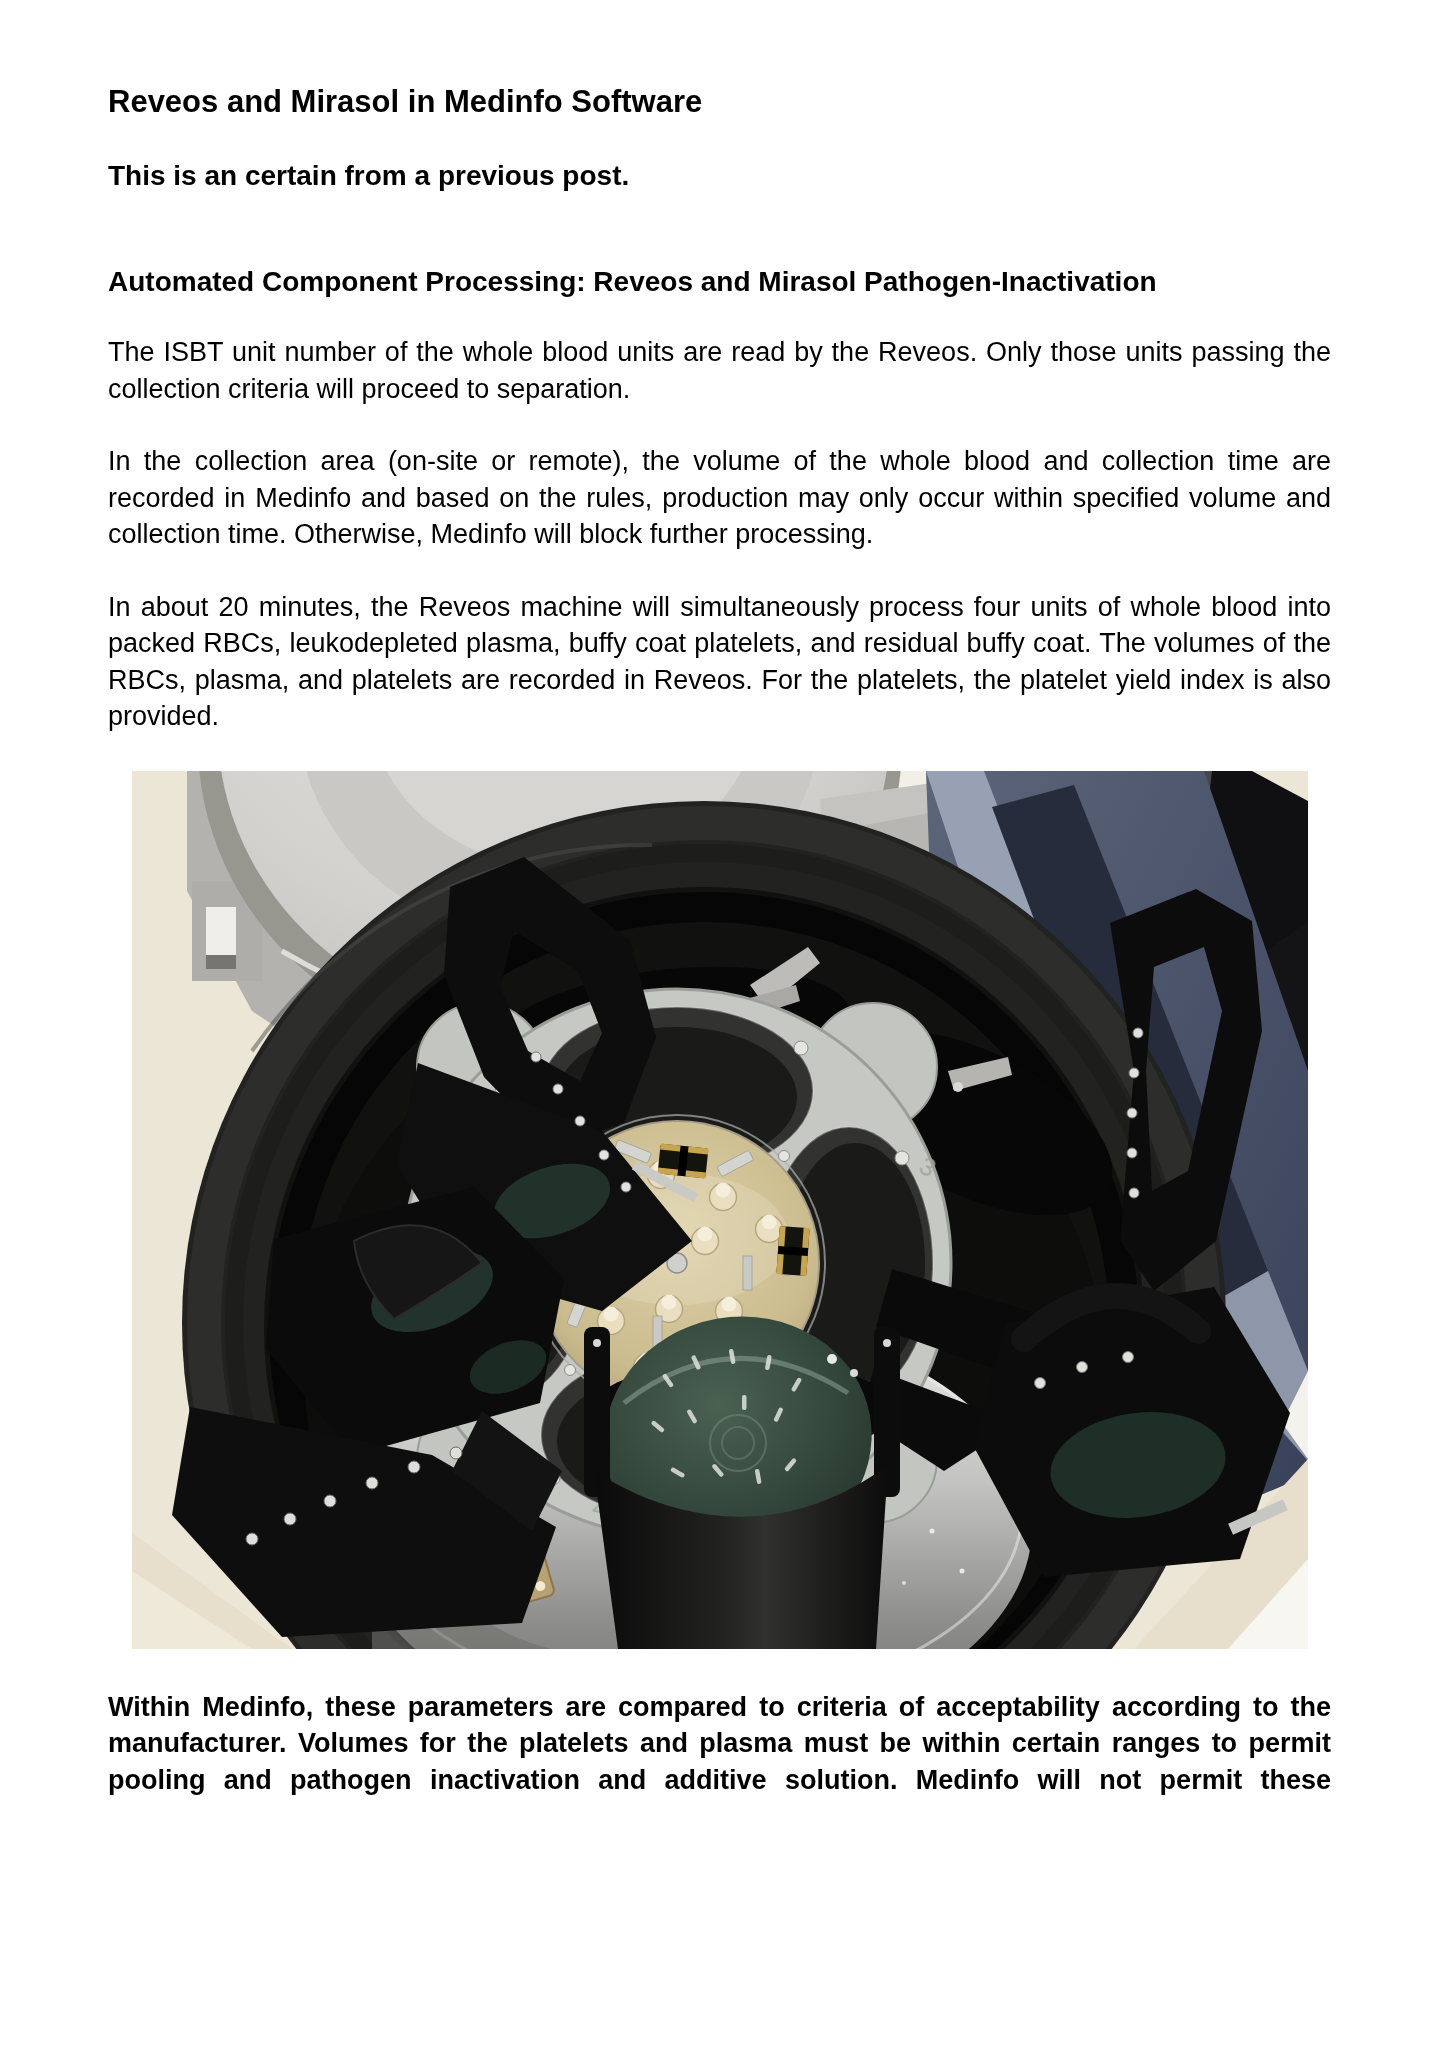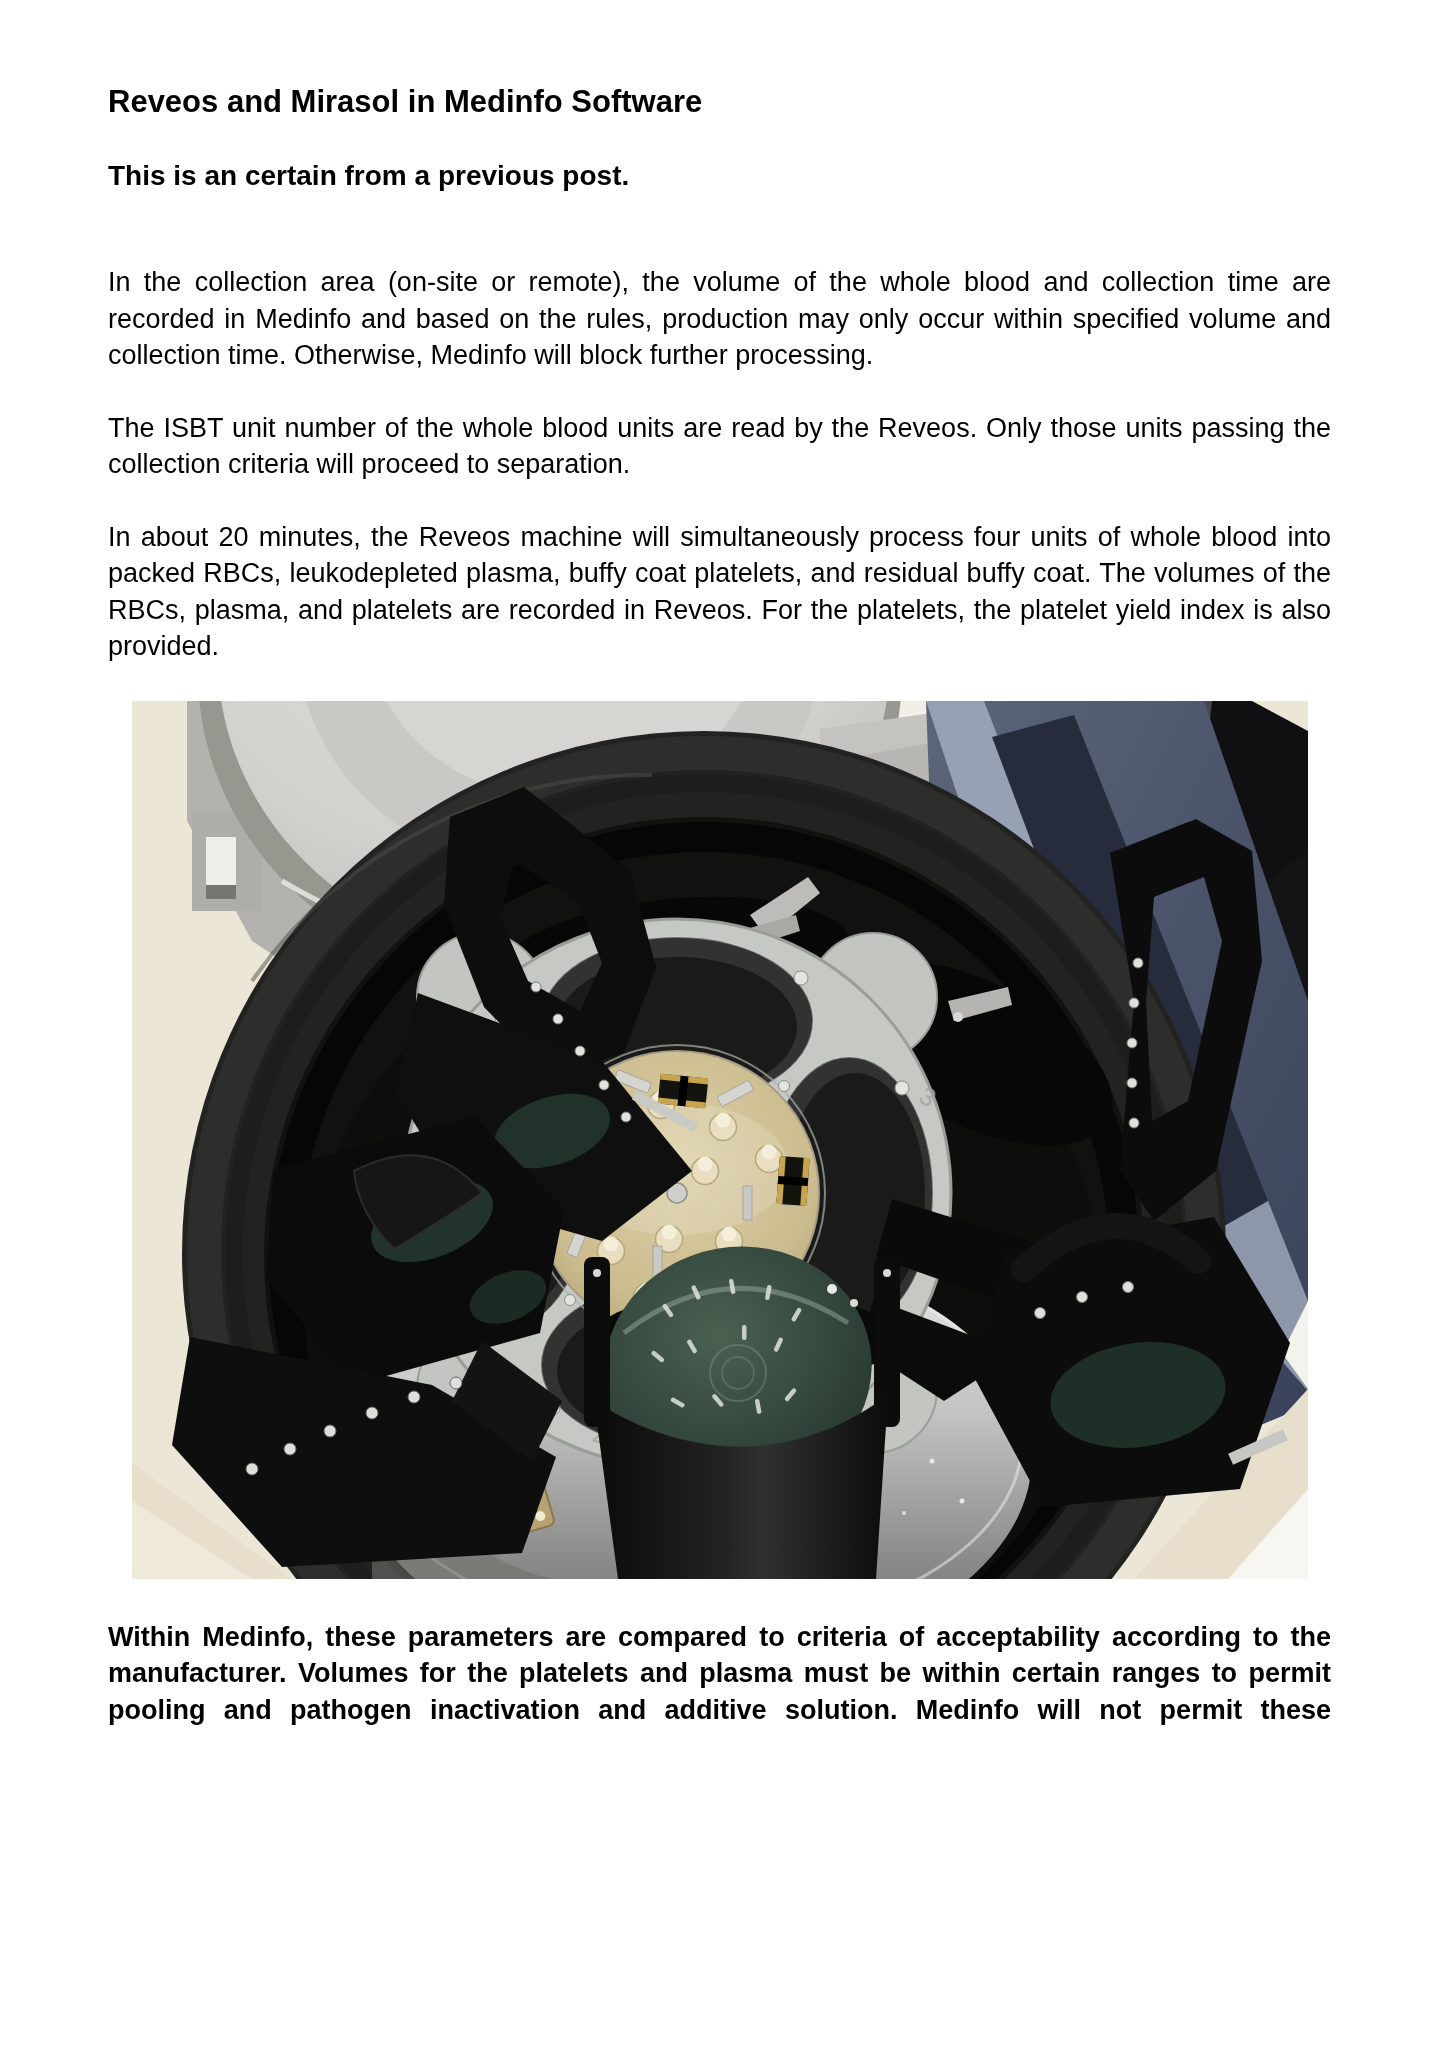--- a/index.html
+++ b/index.html
@@ -15,23 +15,24 @@
 </style>
 </head>
 <body>
 
 <div class="page">
 
   <h1 class="title">Reveos and Mirasol in Medinfo Software</h1>
 
   <p class="bold-line">This is an certain from a previous post.</p>
 
-
+  <p class="section-heading">Automated Component Processing:  Reveos and Mirasol Pathogen-Inactivation</p>
+
+  <p class="body-text">The ISBT unit number of the whole blood units are read by the Reveos.  Only those units passing the collection criteria will proceed to separation.</p>
   <p class="body-text">In the collection area (on-site or remote), the volume of the whole blood and collection time are recorded in Medinfo and based on the rules, production may only occur within specified volume and collection time.  Otherwise, Medinfo will block further processing.</p>
-  <p class="body-text">The ISBT unit number of the whole blood units are read by the Reveos.  Only those units passing the collection criteria will proceed to separation.</p>
   <p class="body-text">In about 20 minutes, the Reveos machine will simultaneously process four units of whole blood into packed RBCs, leukodepleted plasma, buffy coat platelets, and residual buffy coat.  The volumes of the RBCs, plasma, and platelets are recorded in Reveos.  For the platelets, the platelet yield index is also provided.</p>
 
   <figure class="photo">
     <svg width="1176" height="878" viewBox="0 0 1176 878" role="img" aria-label="Reveos centrifuge with lid open showing the black bowl, gray quatrefoil rotor, golden adapter cluster, four black bucket carriers and a front bucket cylinder">
       <defs>
         <radialGradient id="lidGrad" cx="42%" cy="30%" r="75%">
           <stop offset="0%" stop-color="#e4e3df"></stop>
           <stop offset="70%" stop-color="#d2d1cd"></stop>
           <stop offset="100%" stop-color="#c3c2be"></stop>
         </radialGradient>

